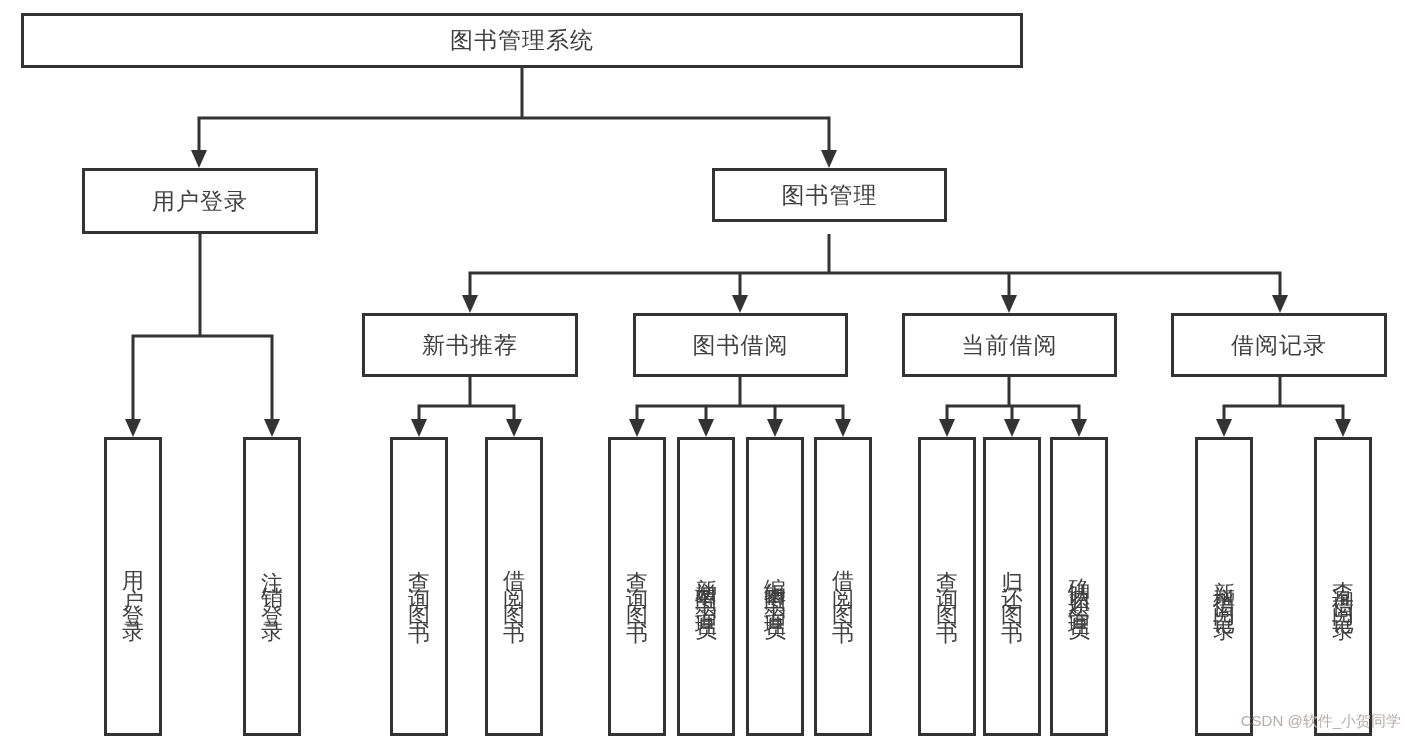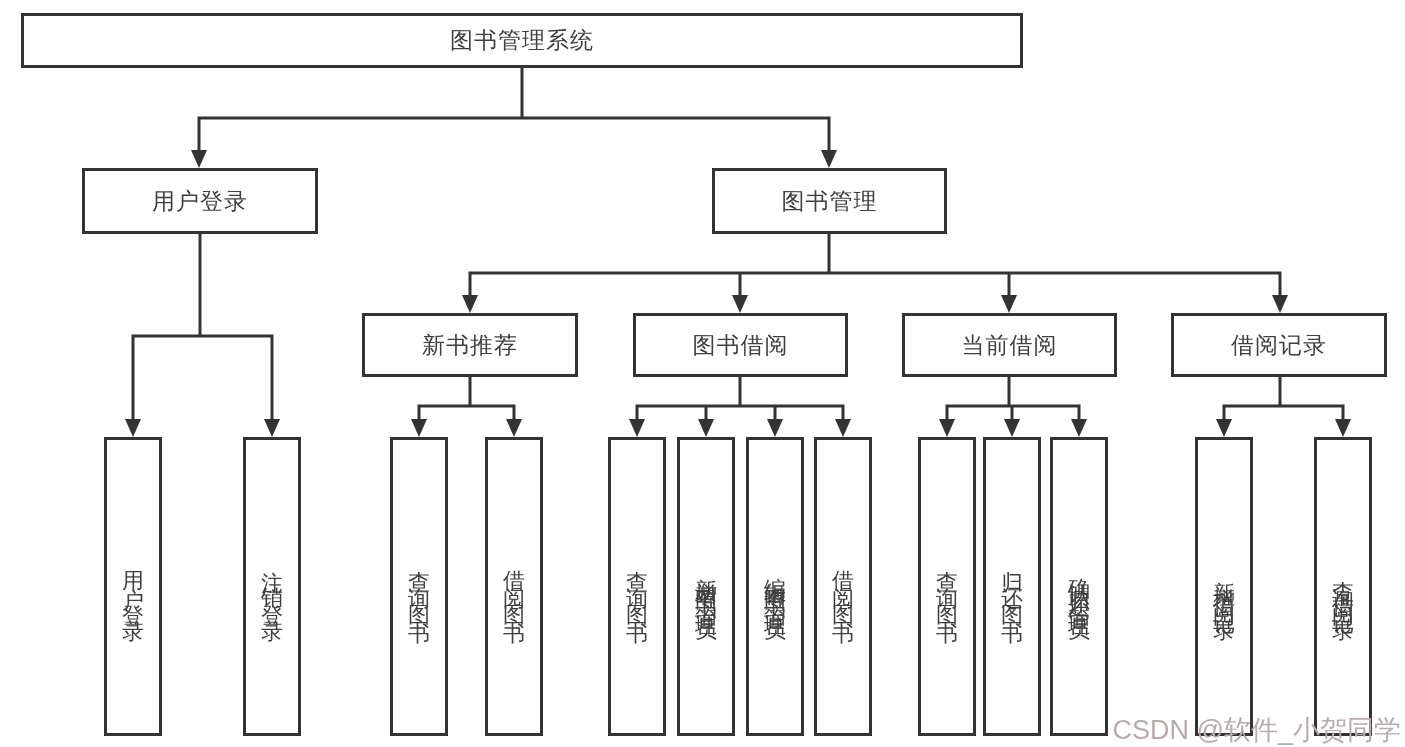--- a/index.html
+++ b/index.html
@@ -28,21 +28,21 @@
     font-size:22px;
     line-height:1;
   }
   .ls17 span{letter-spacing:17px;}
   .ls8  span{letter-spacing:8px;}
   .ls6  span{letter-spacing:6px;}
   #watermark{
     position:absolute;
     right:4px;
     top:712px;
-    font-size:27px;
+    font-size:15px;
     color:#b7abab;
     white-space:nowrap;
   }
 </style>
 </head>
 <body>
 
 <div id="canvas">
 
   <svg id="connectors" viewBox="0 0 1405 747" xmlns="http://www.w3.org/2000/svg">
@@ -78,21 +78,21 @@
     </g>
   </svg>
 
   <div class="node h" style="left:21px;top:13px;width:1002px;height:55px;">
     <span>图书管理系统</span>
   </div>
 
   <div class="node h" style="left:82px;top:168px;width:236px;height:66px;">
     <span>用户登录</span>
   </div>
-  <div class="node h" style="left:712px;top:168px;width:235px;height:66px;justify-content:center;">
+  <div class="node h" style="left:712px;top:168px;width:235px;height:54px;justify-content:center;">
     <span>图书管理</span>
   </div>
 
   <div class="node h" style="left:362px;top:313px;width:216px;height:64px;align-items:center;">
     <span>新书推荐</span>
   </div>
   <div class="node h" style="left:902px;top:313px;width:215px;height:64px;">
     <span>当前借阅</span>
   </div>
   <div class="node h" style="left:633px;top:313px;width:215px;height:64px;">

